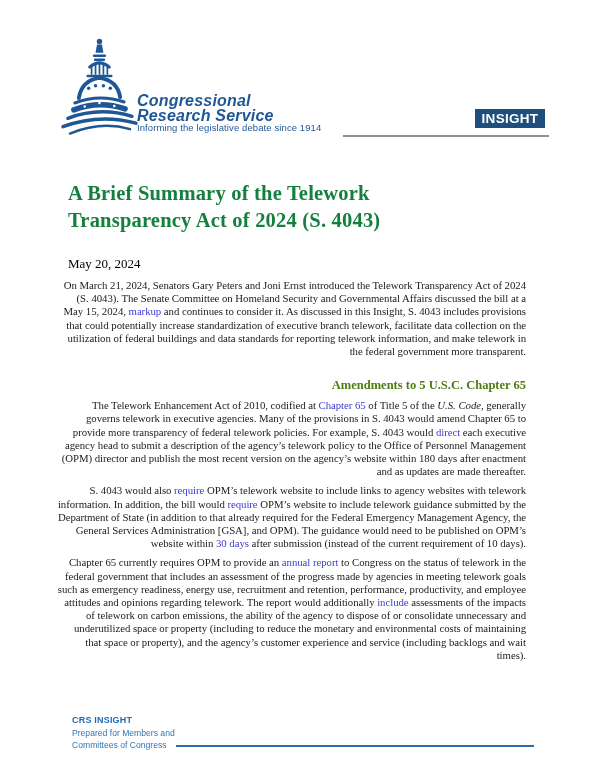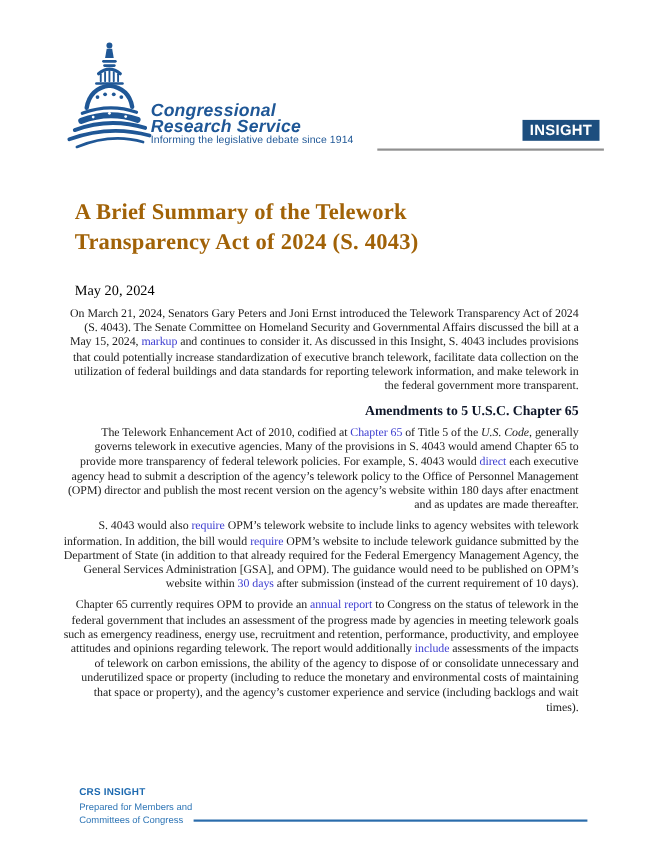--- a/index.html
+++ b/index.html
@@ -36,33 +36,33 @@
   .header-rule{position:absolute;left:343px;top:135px;width:206px;height:2px;background:var(--header-rule);}
   .insight-badge{
     position:absolute;left:475px;top:109px;width:70px;height:19px;
     background:var(--badge-bg);color:var(--badge-fg);
     font-family:"Liberation Sans", sans-serif;font-weight:bold;font-size:13.5px;
     display:flex;align-items:center;justify-content:center;letter-spacing:.3px;
   }
   
   .doc-title{
     position:absolute;left:68px;top:180px;width:434px;
-    font-size:20.5px;line-height:27px;font-weight:bold;color:#a16207;
+    font-size:20.5px;line-height:27px;font-weight:bold;color:#15803d;
     letter-spacing:.2px;
   }
   .doc-date{position:absolute;left:68px;top:256px;font-size:13px;color:#000000;}
   
   .article{
     position:absolute;left:56px;top:279px;width:470px;
     font-size:10.8px;line-height:13.2px;letter-spacing:-.05px;
     text-align:right;
   }
   .article p{margin:0 0 6px 0;}
   .article h2{
-    font-size:12.5px;line-height:15px;margin:8px 0 6px 0;color:#0f172a;
+    font-size:12.5px;line-height:15px;margin:20px 0 6px 0;color:#4d7c0f;
     letter-spacing:0;
   }
   .run-link{color:var(--link);}
   .run-italic{font-style:italic;}
   
   .footer-right{
     position:absolute;right:68px;top:654px;text-align:right;
     font-size:11.3px;line-height:16.5px;
   }
   .footer-right .org{font-weight:bold;}

